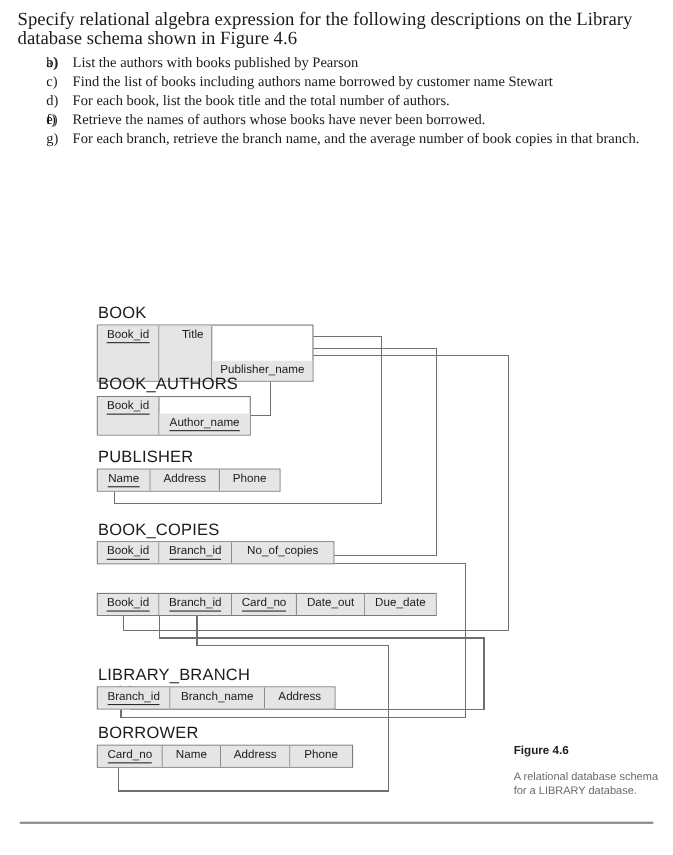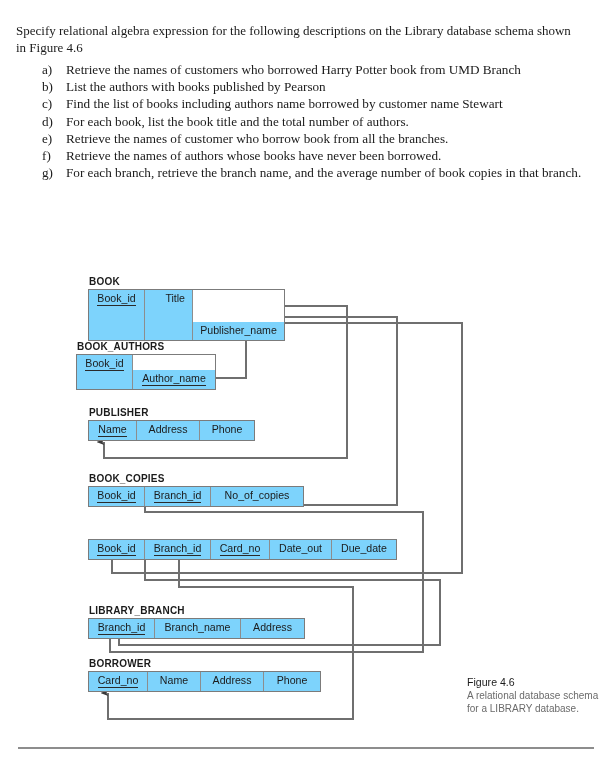--- a/index.html
+++ b/index.html
@@ -18,24 +18,24 @@
 
   
   #question-block {
     position: absolute;
     left: 16px;
     top: 6px;
     width: 566px;
   }
   .intro {
     font-family: "Liberation Serif", serif;
-    font-size: 13px;
+    font-size: 17px;
     line-height: 16.5px;
     color: #1a1a1a;
-    margin: 17px 0 6px 0;
+    margin: 4px 0 6px 0;
   }
   ol.q-list {
     list-style: none;
     margin: 0;
     padding: 0 0 0 26px;
   }
   ol.q-list li {
     position: relative;
     font-family: "Liberation Serif", serif;
     font-size: 13.2px;
@@ -63,36 +63,36 @@
   #schema-diagram svg {
     position: absolute;
     left: 0;
     top: 0;
   }
   .rel {
     position: absolute;
   }
   .rel-name {
     font-family: "Liberation Sans", sans-serif;
-    font-weight: bold;
-    font-size: 10px;
+    font-weight: normal;
+    font-size: 15px;
     letter-spacing: 0.2px;
     color: #1b1b1b;
     margin: 0 0 2px 1px;
     white-space: nowrap;
   }
   .rel-table {
     display: flex;
     border: 1px solid #7b7b7b;
     background: #ffffff;
     box-sizing: border-box;
     width: max-content;
   }
   .attr {
-    background: #7dd3fc;
+    background: #e5e5e5;
     border-right: 1px solid #8d8d8d;
     box-sizing: border-box;
     font-family: "Liberation Sans", sans-serif;
     font-size: 10.6px;
     color: #1b1b1b;
     text-align: center;
     padding: 2px 7px 3px 7px;
     white-space: nowrap;
     line-height: 13px;
     position: relative;
@@ -106,24 +106,24 @@
 
   
   #figure-caption {
     position: absolute;
     left: 467px;
     top: 676px;
     width: 132px;
   }
   #figure-caption .fig-title {
     font-family: "Liberation Sans", sans-serif;
-    font-weight: normal;
+    font-weight: bold;
     font-size: 10.6px;
     color: #1c1c1c;
-    margin: 0 0 1px 0;
+    margin: 0 0 12px 0;
   }
   #figure-caption .fig-desc {
     font-family: "Liberation Sans", sans-serif;
     font-size: 10px;
     line-height: 13.4px;
     color: #6b6b6b;
     margin: 0;
   }
 
   
@@ -135,25 +135,25 @@
     height: 2px;
     background: #8d8d8d;
   }
 </style>
 </head>
 <body>
 
 <div id="question-block">
   <p class="intro">Specify relational algebra expression for the following descriptions on the Library database schema shown in Figure 4.6</p>
   <ol class="q-list" id="q-list">
-      <li><span class="marker">a)</span><span>Retrieve the names of customers who borrowed Harry Potter book from UMD Branch</span></li>
+      <li><span class="marker">a)</span></li>
       <li><span class="marker">b)</span><span>List the authors with books published by Pearson</span></li>
       <li><span class="marker">c)</span><span>Find the list of books including authors name borrowed by customer name Stewart</span></li>
       <li><span class="marker">d)</span><span>For each book, list the book title and the total number of authors.</span></li>
-      <li><span class="marker">e)</span><span>Retrieve the names of customer who borrow book from all the branches.</span></li>
+      <li><span class="marker">e)</span></li>
       <li><span class="marker">f)</span><span>Retrieve the names of authors whose books have never been borrowed.</span></li>
       <li><span class="marker">g)</span><span>For each branch, retrieve the branch name, and the average number of book copies in that branch.</span></li>
     </ol>
 </div>
 
 <div id="schema-diagram">
 
   <svg width="612" height="490" viewBox="0 0 612 490">
     <defs>
       <marker id="ah" markerWidth="7" markerHeight="8" refX="3.2" refY="7.4" orient="auto" markerUnits="userSpaceOnUse">
@@ -180,21 +180,21 @@
 
   <div id="relations-host">
       <div class="rel" style="left: 88px; top: 14px;">
         <div class="rel-name">BOOK</div>
         <div class="rel-table">
           <div class="attr pk" style="width: 56px;"><span class="txt">Book_id</span></div>
           <div class="attr" style="width: 48px; text-align: right;"><span class="txt">Title</span></div>
           <div class="attr" style="width: 91px; margin-top: 32px;"><span class="txt">Publisher_name</span></div>
         </div>
       </div>
-      <div class="rel" style="left: 76px; top: 79px;">
+      <div class="rel" style="left: 88px; top: 79px;">
         <div class="rel-name">BOOK_AUTHORS</div>
         <div class="rel-table">
           <div class="attr pk" style="width: 56px;"><span class="txt">Book_id</span></div>
           <div class="attr pk" style="width: 82px; margin-top: 15px;"><span class="txt">Author_name</span></div>
         </div>
       </div>
       <div class="rel" style="left: 88px; top: 145px;">
         <div class="rel-name">PUBLISHER</div>
         <div class="rel-table">
           <div class="attr pk" style="width: 48px;"><span class="txt">Name</span></div>

